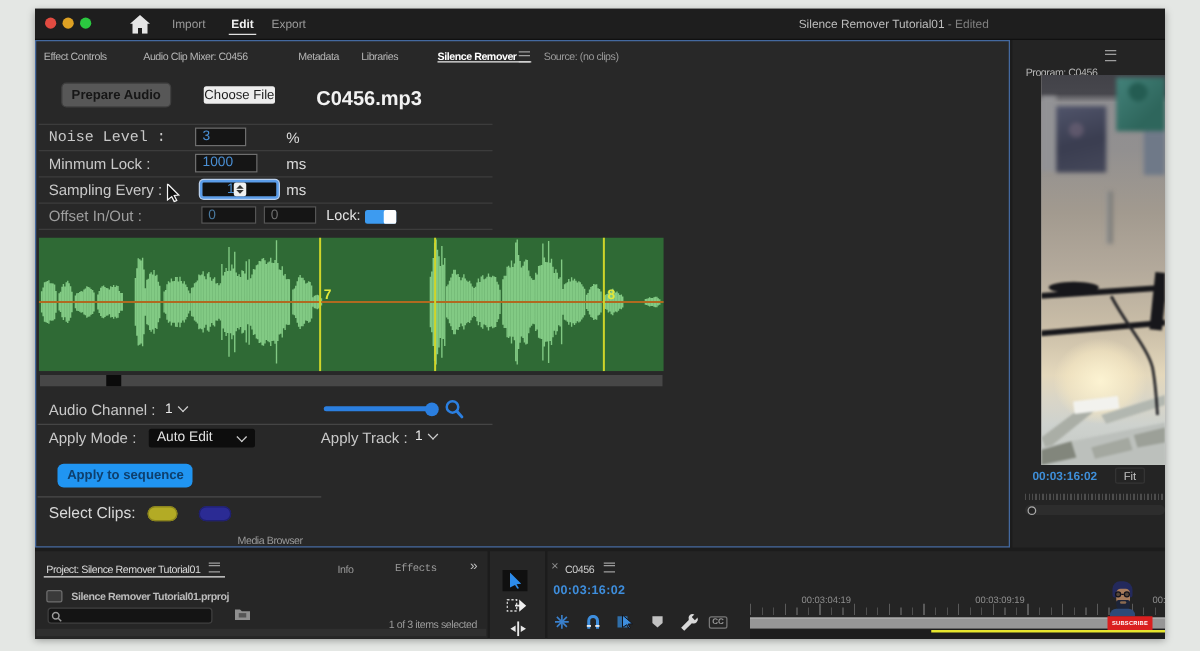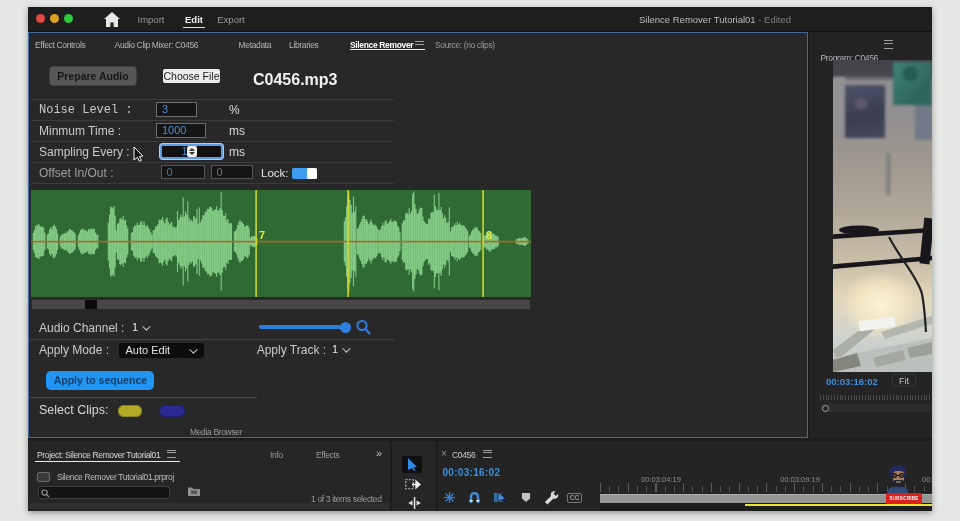--- a/index.html
+++ b/index.html
@@ -52,21 +52,21 @@
   <div class="hline" style="left:3px;top:92px;width:363px;"></div>
   <div class="hline" style="left:3px;top:112.5px;width:363px;"></div>
   <div class="hline" style="left:3px;top:133.5px;width:363px;"></div>
   <div class="hline" style="left:3px;top:154.5px;width:363px;"></div>
   <div class="hline" style="left:3px;top:176px;width:363px;"></div>
 
   <div class="abs lbl" style="left:11px;top:95.5px;font-family:Liberation Mono, monospace;">Noise Level :</div>
   <div class="inp" style="left:128px;top:94.5px;width:34px;height:13px;">3</div>
   <div class="abs lbl" style="left:201px;top:95.5px;color:#dcdcdc;">%</div>
 
-  <div class="abs lbl" style="left:11px;top:116.5px;">Minmum Time :</div>
+  <div class="abs lbl" style="left:11px;top:116.5px;">Minmum Lock :</div>
   <div class="inp" style="left:128px;top:115.5px;width:43px;height:13px;">1000</div>
   <div class="abs lbl" style="left:201px;top:116.5px;color:#dcdcdc;">ms</div>
 
   <div class="abs lbl" style="left:11px;top:138px;">Sampling Every :</div>
   <div class="abs" style="left:131.5px;top:136.5px;width:39px;height:11px;background:#111;border:2px solid #5b9ce8;border-radius:3px;box-shadow:0 0 0 1px #b9cfec;color:#4a8fd4;font-size:11px;line-height:11px;padding-left:20px;">10</div>
   <div class="abs" style="left:158.5px;top:138.5px;width:10px;height:11px;background:#f0f0f0;border-radius:2px;">
      <div style="position:absolute;left:2px;top:2px;width:0;height:0;border-left:3px solid transparent;border-right:3px solid transparent;border-bottom:3.4px solid #333;"></div>
      <div style="position:absolute;left:2px;bottom:2px;width:0;height:0;border-left:3px solid transparent;border-right:3px solid transparent;border-top:3.4px solid #333;"></div>
   </div>
   <div class="abs lbl" style="left:201px;top:138px;color:#dcdcdc;">ms</div>
@@ -157,24 +157,24 @@
   <div class="abs" style="left:0;top:431.5px;width:904px;height:72.5px;background:#1c1c1c;"></div>
   <div class="abs" style="left:0;top:434px;width:362px;height:70px;background:#262626;"></div>
   <div class="abs" style="left:364px;top:434px;width:44px;height:70px;background:#262626;"></div>
   <div class="abs" style="left:410px;top:434px;width:494px;height:70px;background:#242424;"></div>
 
   <div class="tab" style="left:9px;top:443px;color:#dadada;">Project: Silence Remover Tutorial01</div>
   <div class="ham" style="left:139px;top:442.5px;"></div>
   <div class="abs" style="left:7px;top:453.5px;width:145px;height:1.5px;background:#e8e8e8;"></div>
   <div class="tab dim" style="left:162px;top:420px;">Media Browser</div>
   <div class="tab dim" style="left:242px;top:443px;">Info</div>
-  <div class="tab dim" style="left:288px;top:443px;">Effects</div>
+  <div class="tab dim" style="left:288px;top:443px;font-family:Liberation Mono, monospace;">Effects</div>
   <div class="abs" style="left:348px;top:439.5px;color:#c0c0c0;font-size:11px;">»</div>
   <div class="abs" style="left:8.5px;top:464.5px;width:11px;height:8px;border:1px solid #6e6e6e;border-radius:2px;background:#3a3a3a;"></div>
-  <div class="tab" style="left:29px;top:465px;color:#bcbcbc;">Silence Remover Tutorial01.prproj</div>
+  <div class="tab" style="left:29px;top:465px;color:#bcbcbc;font-weight:bold;">Silence Remover Tutorial01.prproj</div>
   <div class="abs" style="left:9.5px;top:479px;width:132px;height:13px;background:#141414;border:1px solid #404040;border-radius:3px;box-sizing:border-box;"></div>
   <svg class="abs" style="left:13px;top:481.5px;" width="9" height="9" viewBox="0 0 9 9">
       <circle cx="3.6" cy="3.6" r="2.6" fill="none" stroke="#999" stroke-width="1.2"></circle>
       <line x1="5.6" y1="5.6" x2="8" y2="8" stroke="#999" stroke-width="1.2"></line>
     </svg>
   <svg class="abs" style="left:160px;top:479px;" width="13" height="11" viewBox="0 0 13 11">
       <path d="M0 1.5h4l1.5 1.5H12V10H0z" fill="#8f8f8f"></path>
       <rect x="3" y="4.5" width="6" height="3.5" fill="#555"></rect>
     </svg>
   <div class="tab" style="left:283px;top:487px;color:#9c9c9c;">1 of 3 items selected</div>

